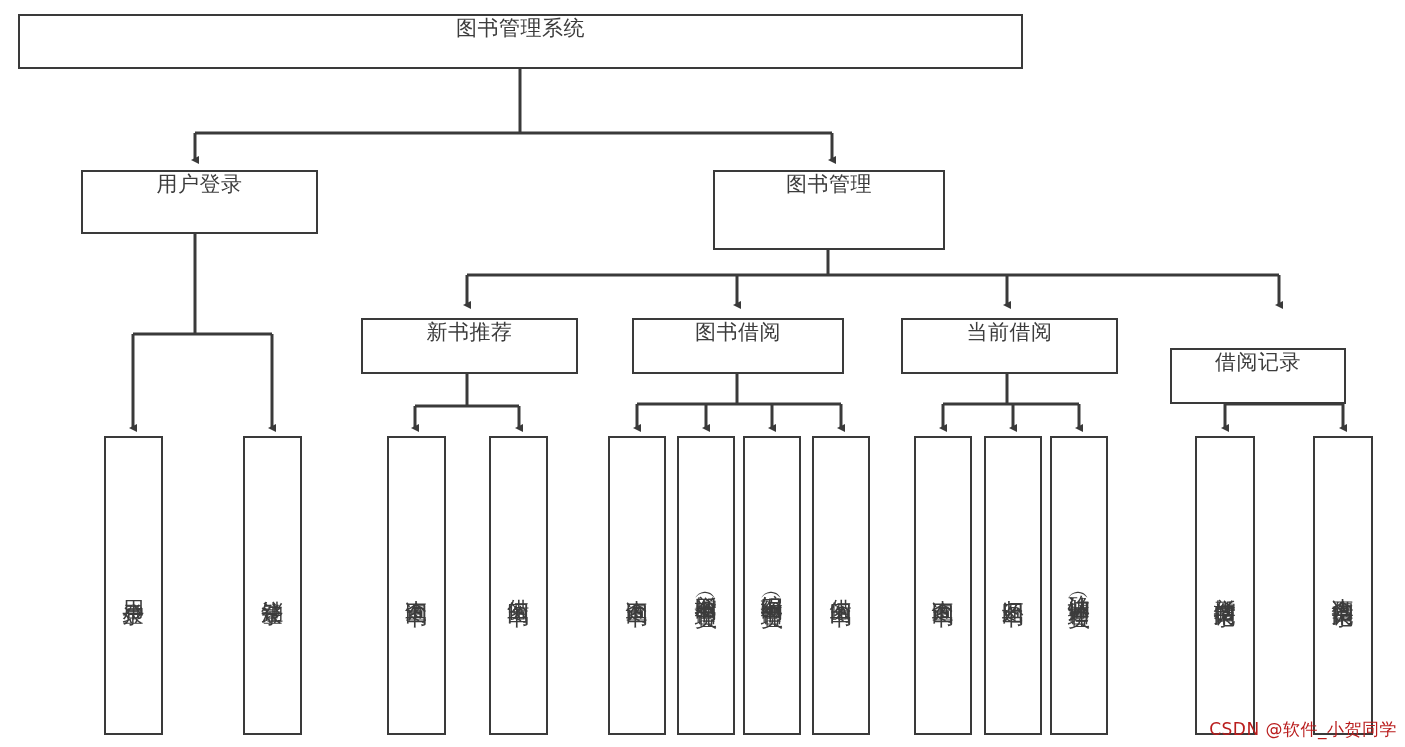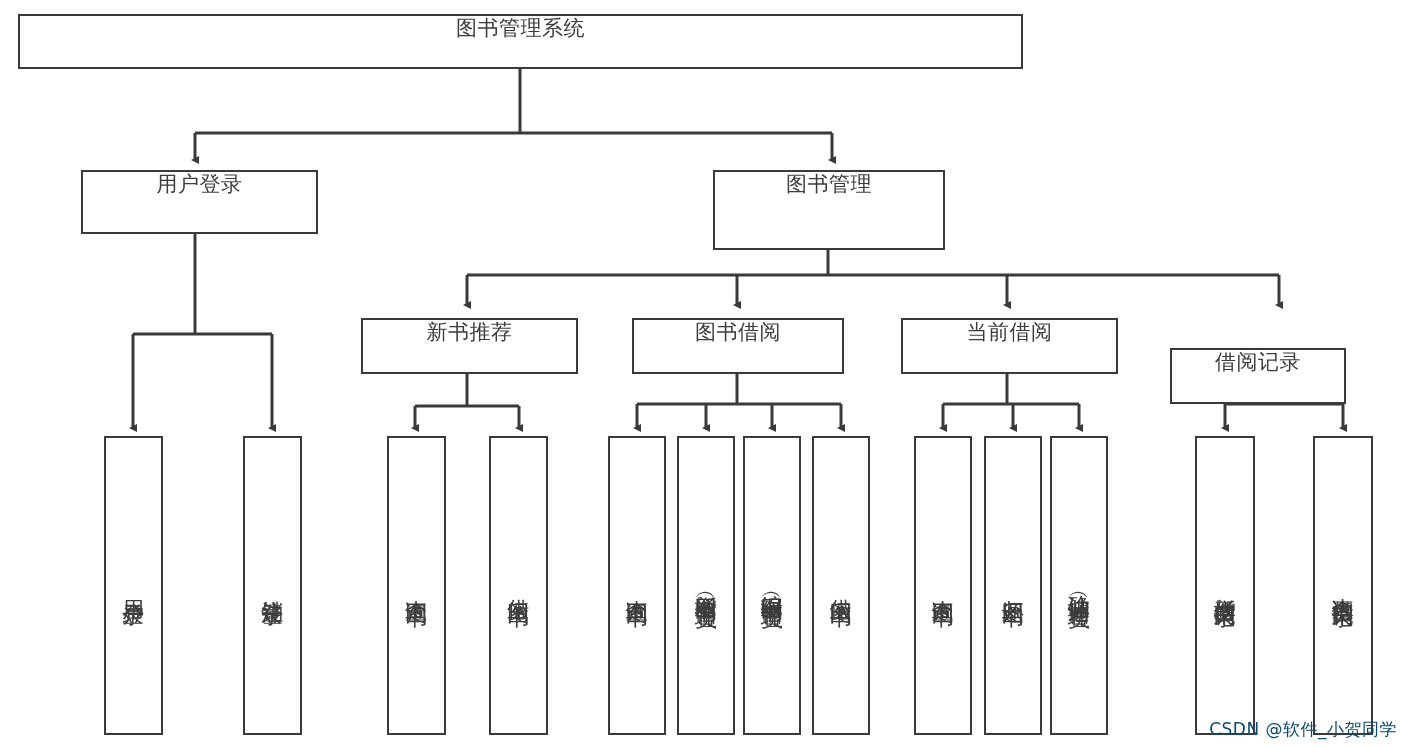--- a/index.html
+++ b/index.html
@@ -54,21 +54,21 @@
     font-size: 22px;
     line-height: 1.15;
     letter-spacing: 2px;
     white-space: normal;
     max-height: 100%;
   }
   .watermark {
     position: absolute;
     right: 8px;
     bottom: 6px;
-    color: #0c4a6e;
+    color: #b91c1c;
     font-size: 17px;
     letter-spacing: 0.5px;
     z-index: 6;
     white-space: nowrap;
   }
 </style>
 </head>
 <body>
 
 <div id="canvas">

